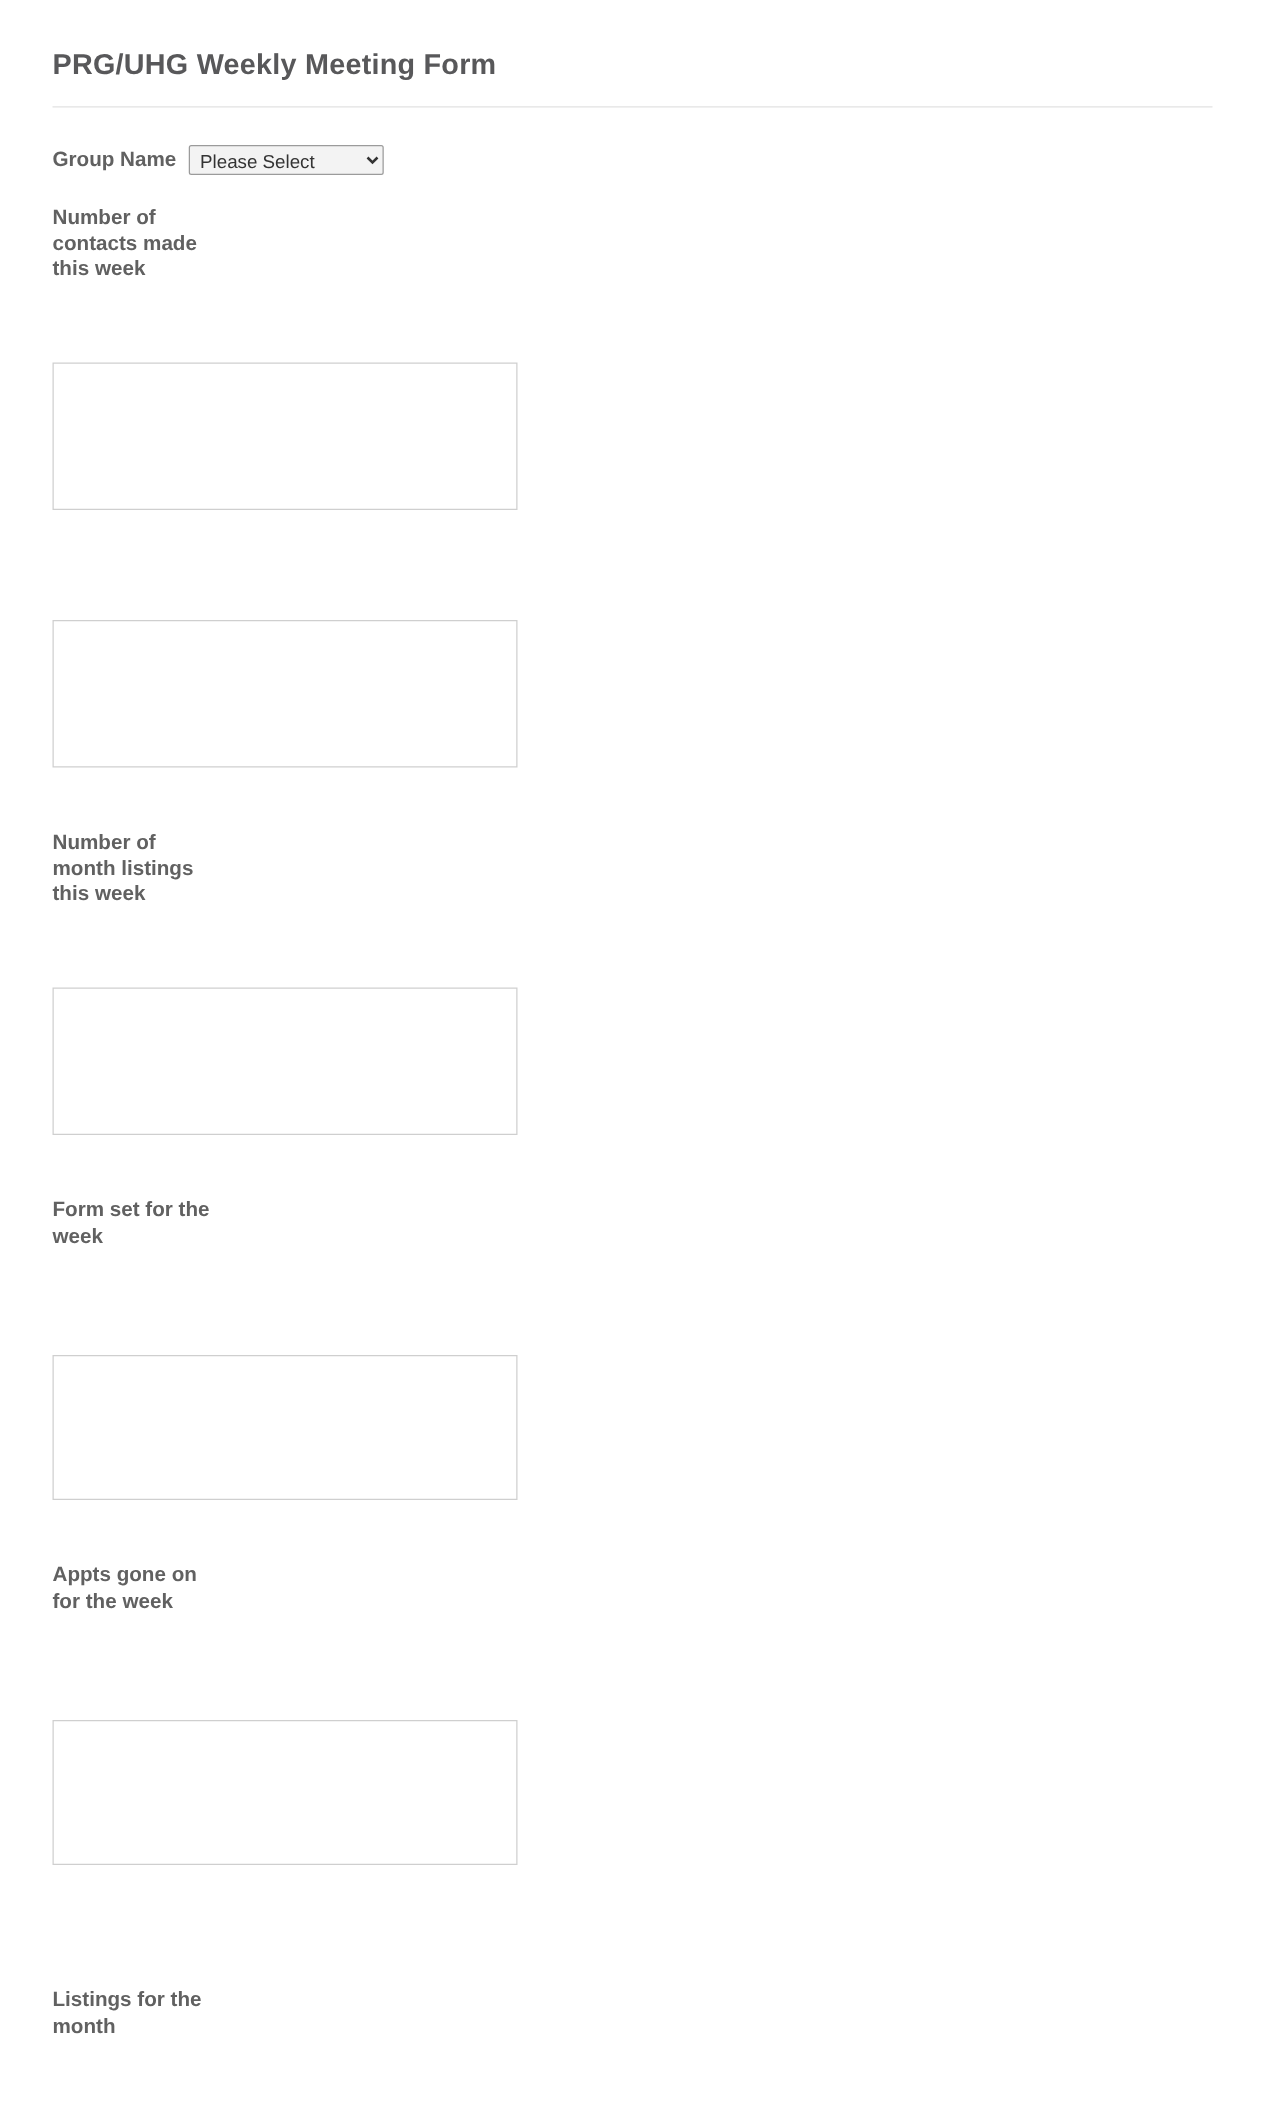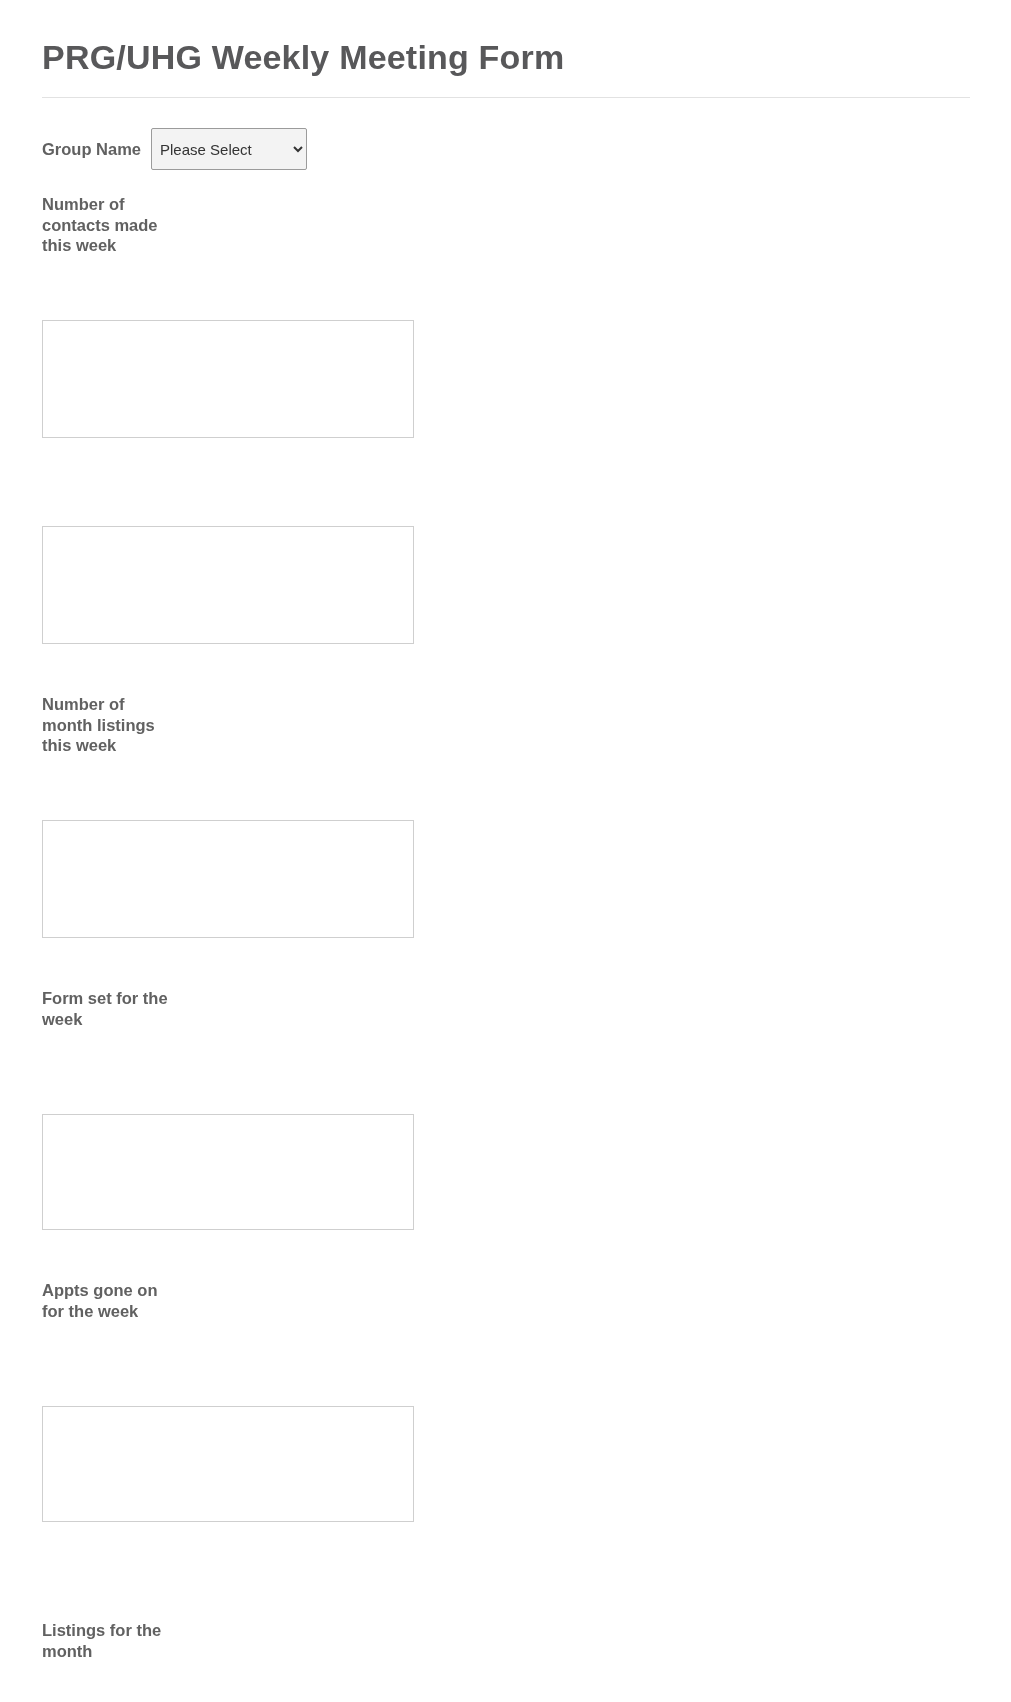--- a/index.html
+++ b/index.html
@@ -12,21 +12,21 @@
     width: 1011px;
     min-height: 1702px;
     font-family: "Liberation Sans", sans-serif;
     color: #555555;
   }
   .page {
     width: 1011px;
     padding: 0;
   }
   .form-title {
-    font-size: 34px;
+    font-size: 23px;
     font-weight: bold;
     color: #58585a;
     letter-spacing: 0.2px;
     padding: 38px 0 20px 42px;
     margin: 0;
   }
   .title-rule {
     height: 1px;
     background: #e2e2e2;
     margin: 0 41px 0 42px;
@@ -63,21 +63,21 @@
     font-weight: bold;
     color: #616161;
     margin-right: 10px;
     white-space: nowrap;
   }
   select.group-select {
     font-family: "Liberation Sans", sans-serif;
     font-size: 15px;
     color: #333;
     padding: 3px 4px;
-    height: 42px;
+    height: 24px;
     width: 156px;
     border: 1px solid #9b9b9b;
     background: #f3f3f3;
     border-radius: 2px;
   }
   textarea.field-input {
     font-family: "Liberation Sans", sans-serif;
     font-size: 14px;
     color: #333;
     border: 1px solid #cfcfcf;

